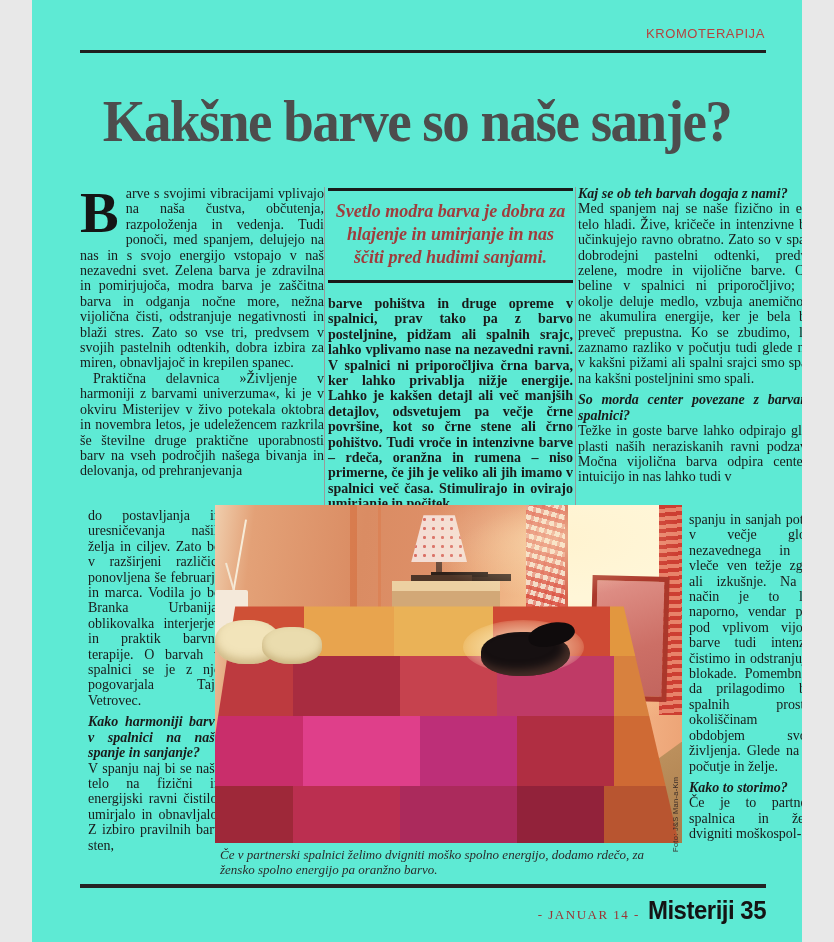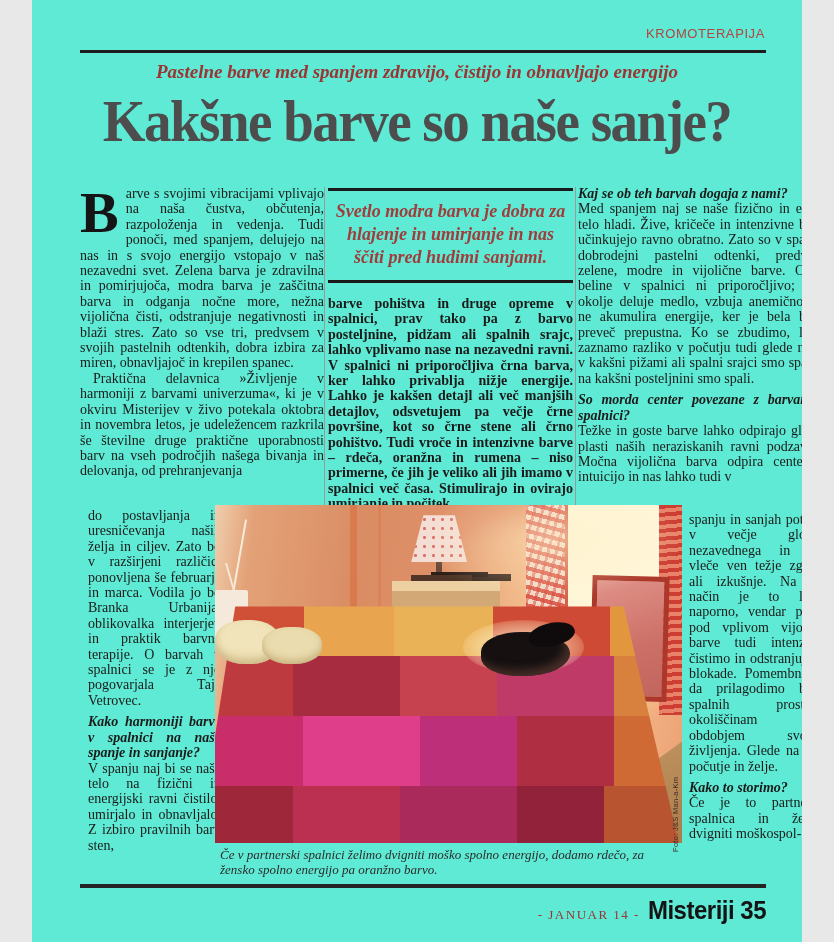--- a/index.html
+++ b/index.html
@@ -153,21 +153,20 @@
     color:#141414; letter-spacing:-.5px; transform:scaleY(1.05);
   }
 </style>
 </head>
 <body>
 
 <div id="page">
 
   <div class="section-label">KROMOTERAPIJA</div>
   <div class="top-rule"></div>
-  <div class="subtitle">Pastelne barve med spanjem zdravijo, čistijo in obnavljajo energijo</div>
   <h1 class="headline" style="margin:0;">Kakšne barve so naše sanje?</h1>
 
   <div class="vrule vrule1"></div>
   <div class="vrule vrule2"></div>
 
   <div class="col col1-top">
     <p><span class="dropcap">B</span><span>arve s svojimi vibracijami vplivajo na naša čustva, občutenja, razpoloženja in vedenja. Tudi ponoči, med spanjem, delujejo na nas in s svojo energijo vstopajo v naš nezavedni svet. Zelena barva je zdravilna in pomirjujoča, modra barva je zaščitna barva in odganja nočne more, nežna vijolična čisti, odstranjuje negativnosti in blaži stres. Zato so vse tri, predvsem v svojih pastelnih odtenkih, dobra izbira za miren, obnavljajoč in krepilen spanec.</span></p>
     <p class="indent">Praktična delavnica »Življenje v harmoniji z barvami univerzuma«, ki je v okviru Misterijev v živo potekala oktobra in novembra letos, je udeležencem razkrila še številne druge praktične uporabnosti barv na vseh področjih našega bivanja in delovanja, od prehranjevanja</p>
   </div>
   <div class="col col1-bottom">

